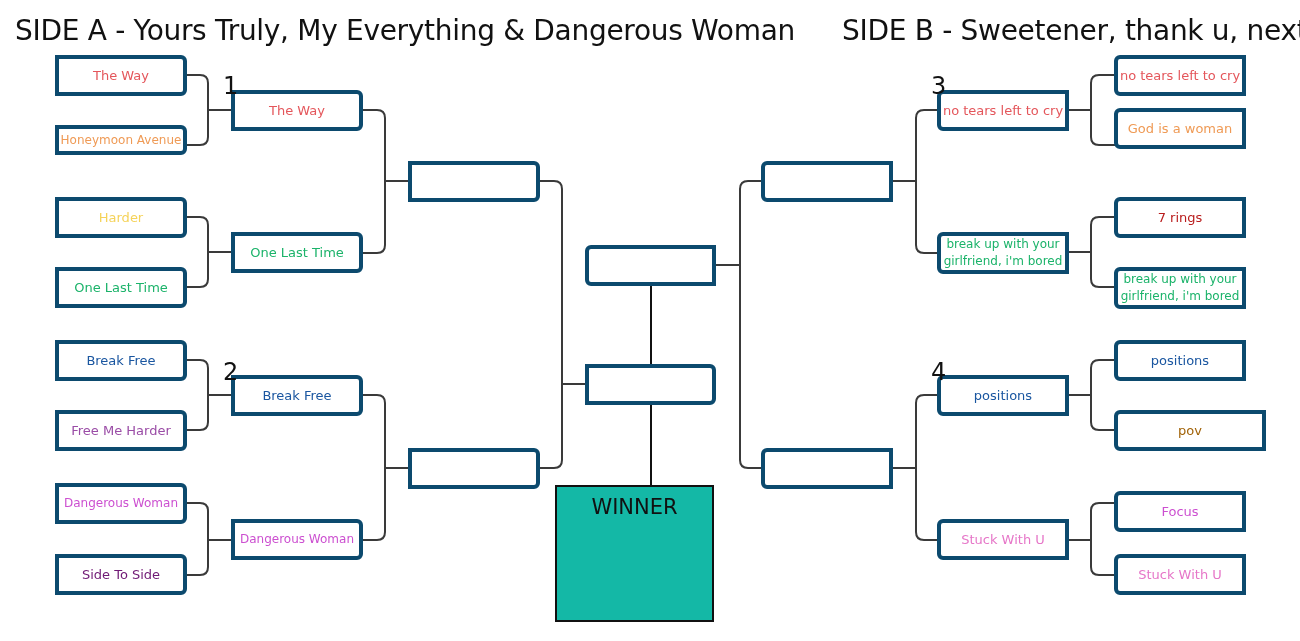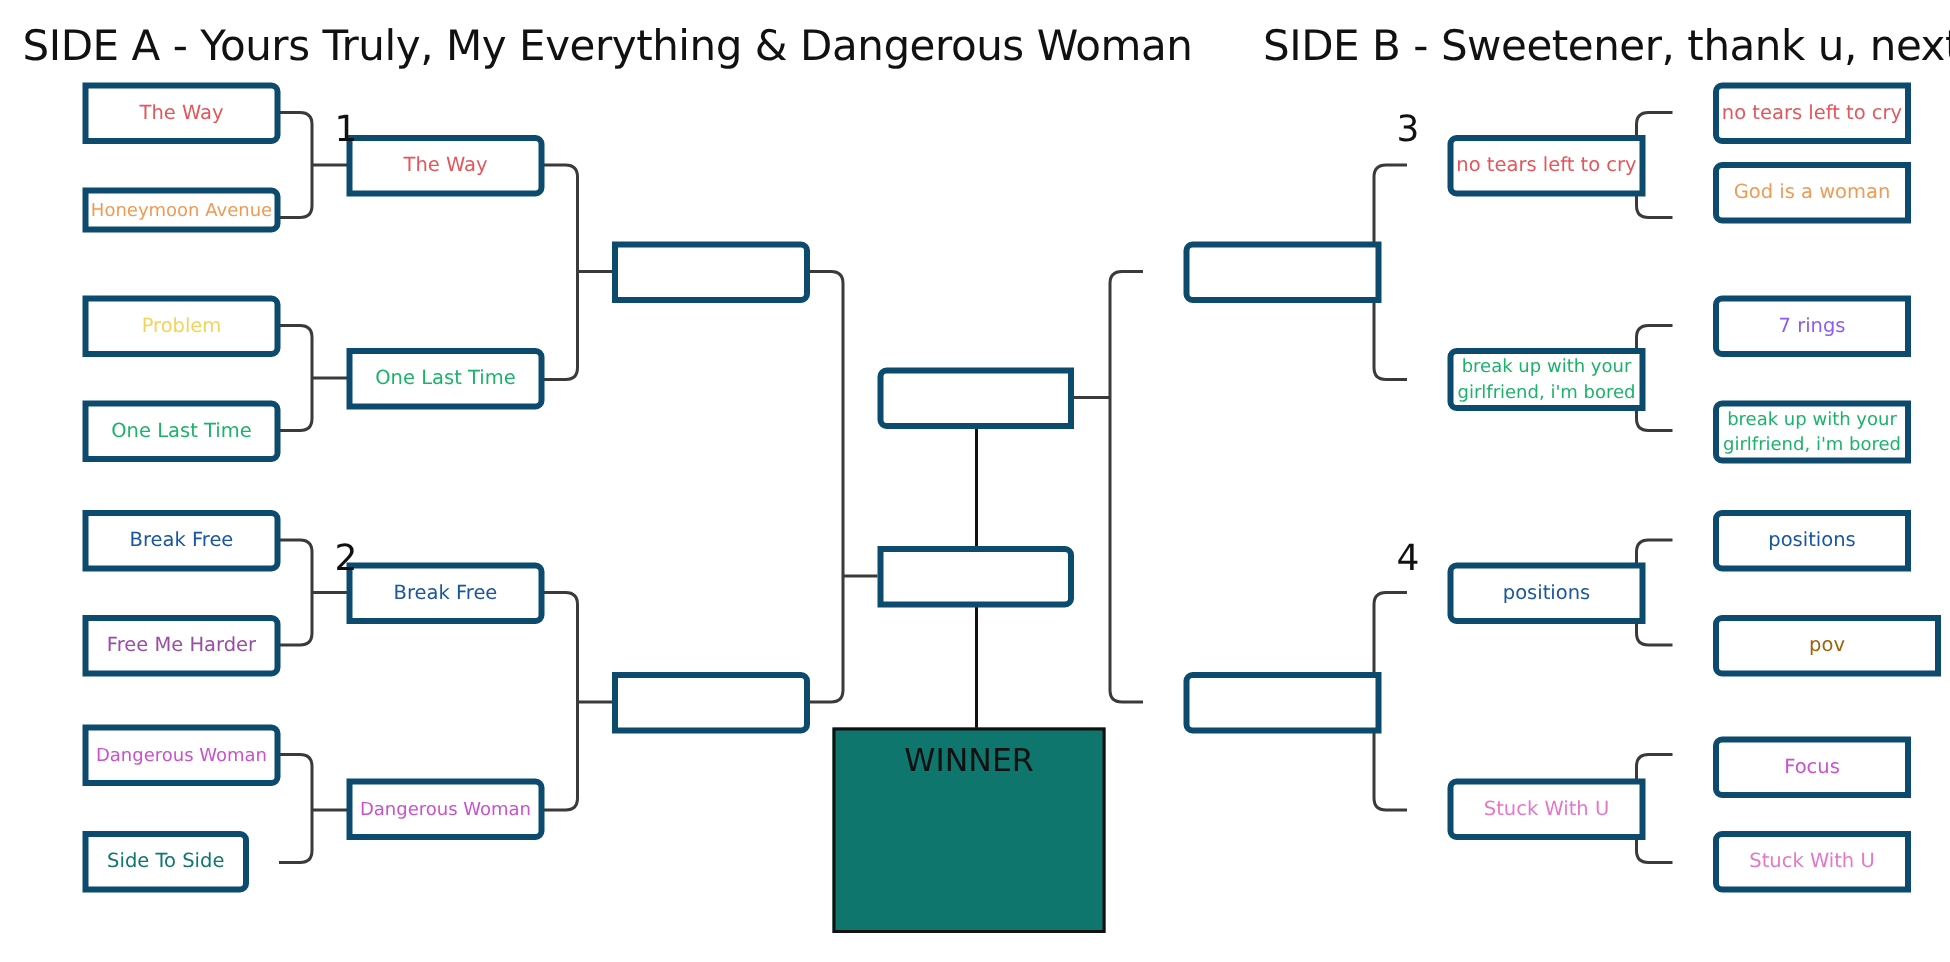--- a/index.html
+++ b/index.html
@@ -5,24 +5,24 @@
   html, body { margin:0; padding:0; background:#ffffff; }
   body { width:1300px; height:641px; position:relative; overflow:hidden; font-family:"Liberation Sans", sans-serif; }
   .title { position:absolute; top:14px; font-size:28px; color:#111; white-space:nowrap; font-family:"DejaVu Sans", sans-serif; letter-spacing:-0.3px; }
   #title-a { left:15px; }
   #title-b { left:842px; }
   svg.lines { position:absolute; left:0; top:0; }
   .slot { position:absolute; box-sizing:border-box; border:4px solid #0c4a6e; background:#fff;
           display:flex; align-items:center; justify-content:center; text-align:center;
           font-size:13px; line-height:17px; font-family:"DejaVu Sans", sans-serif; }
   .rl { border-radius:0 6px 6px 0; }
-  .rr { border-radius:6px 0 0 6px;margin-left:28px; }
+  .rr { border-radius:6px 0 0 6px; }
   .seed { position:absolute; font-size:24px; color:#111; font-family:"DejaVu Sans", sans-serif; line-height:24px; }
-  .winner-box { position:absolute; left:555px; top:485px; width:182px; height:137px; box-sizing:border-box;
-                border:2px solid #111; background:#0f766e; text-align:center; }
+  .winner-box { position:absolute; left:555px; top:485px; width:159px; height:137px; box-sizing:border-box;
+                border:2px solid #111; background:#14b8a6; text-align:center; }
   .winner-box span { display:block; margin-top:8px; font-size:21px; color:#111; font-family:"DejaVu Sans", sans-serif; }
 </style>
 </head>
 <body>
 
 <div id="title-a" class="title">SIDE A - Yours Truly, My Everything &amp; Dangerous Woman</div>
 <div id="title-b" class="title">SIDE B - Sweetener, thank u, next &amp; Positions</div>
 
 <svg class="lines" width="1300" height="641">
   <g fill="none" stroke="#3a3a3a" stroke-width="2">
@@ -67,35 +67,35 @@
   </g>
 </svg>
 
 <div class="slot rl" style="left:55px;top:55px;width:132px;height:41px;color:#e4565b">
     <span>The Way</span>
   </div>
 <div class="slot rl" style="left:55px;top:125px;width:132px;height:30px;color:#ef9a55;font-size:12px">
     <span>Honeymoon Avenue</span>
   </div>
 <div class="slot rl" style="left:55px;top:197px;width:132px;height:41px;color:#f5d35a">
-    <span>Problem</span>
+    <span>Harder</span>
   </div>
 <div class="slot rl" style="left:55px;top:267px;width:132px;height:41px;color:#1bb36a">
     <span>One Last Time</span>
   </div>
 <div class="slot rl" style="left:55px;top:340px;width:132px;height:41px;color:#1a56a0">
     <span>Break Free</span>
   </div>
 <div class="slot rl" style="left:55px;top:410px;width:132px;height:41px;color:#9a4ca6">
     <span>Free Me Harder</span>
   </div>
 <div class="slot rl" style="left:55px;top:483px;width:132px;height:41px;color:#cc4fd0;font-size:12px">
     <span>Dangerous Woman</span>
   </div>
-<div class="slot rl" style="left:55px;top:554px;width:111px;height:41px;color:#0f766e">
+<div class="slot rl" style="left:55px;top:554px;width:132px;height:41px;color:#701a75">
     <span>Side To Side</span>
   </div>
 
 <div class="slot rl" style="left:231px;top:90px;width:132px;height:41px;color:#e4565b">
     <span>The Way</span>
   </div>
 <div class="slot rl" style="left:231px;top:232px;width:132px;height:41px;color:#1bb36a">
     <span>One Last Time</span>
   </div>
 <div class="slot rl" style="left:231px;top:375px;width:132px;height:41px;color:#1a56a0">
@@ -148,21 +148,21 @@
 
 <div class="seed" style="left:931px;top:74px">3</div>
 <div class="seed" style="left:931px;top:360px">4</div>
 
 <div class="slot rr" style="left:1114px;top:55px;width:132px;height:41px;color:#e4565b">
     <span>no tears left to cry</span>
   </div>
 <div class="slot rr" style="left:1114px;top:108px;width:132px;height:41px;color:#ef9a55">
     <span>God is a woman</span>
   </div>
-<div class="slot rr" style="left:1114px;top:197px;width:132px;height:41px;color:#8b5cf6">
+<div class="slot rr" style="left:1114px;top:197px;width:132px;height:41px;color:#b91c1c">
     <span>7 rings</span>
   </div>
 <div class="slot rr" style="left:1114px;top:267px;width:132px;height:42px;color:#1bb36a;font-size:12px;line-height:17px">
     <span>break up with your girlfriend, i'm bored</span>
   </div>
 <div class="slot rr" style="left:1114px;top:340px;width:132px;height:41px;color:#1a56a0">
     <span>positions</span>
   </div>
 <div class="slot rr" style="left:1114px;top:410px;width:152px;height:41px;color:#a16207">
     <span>pov</span>

